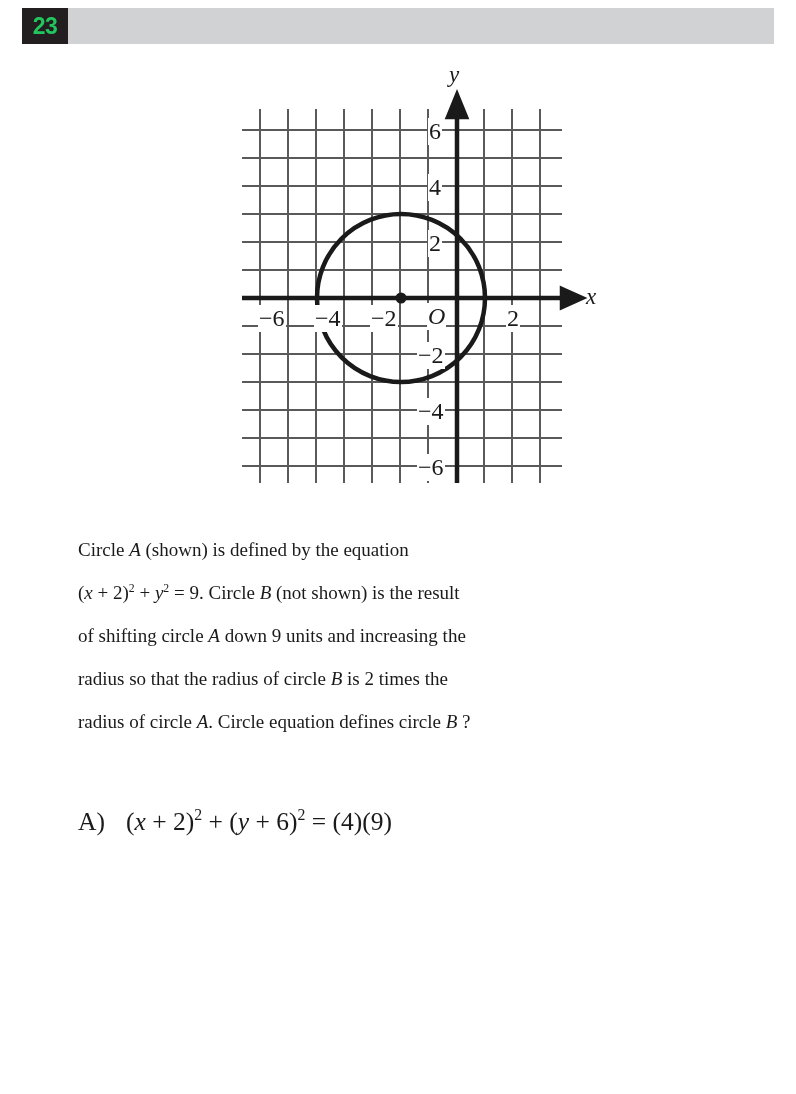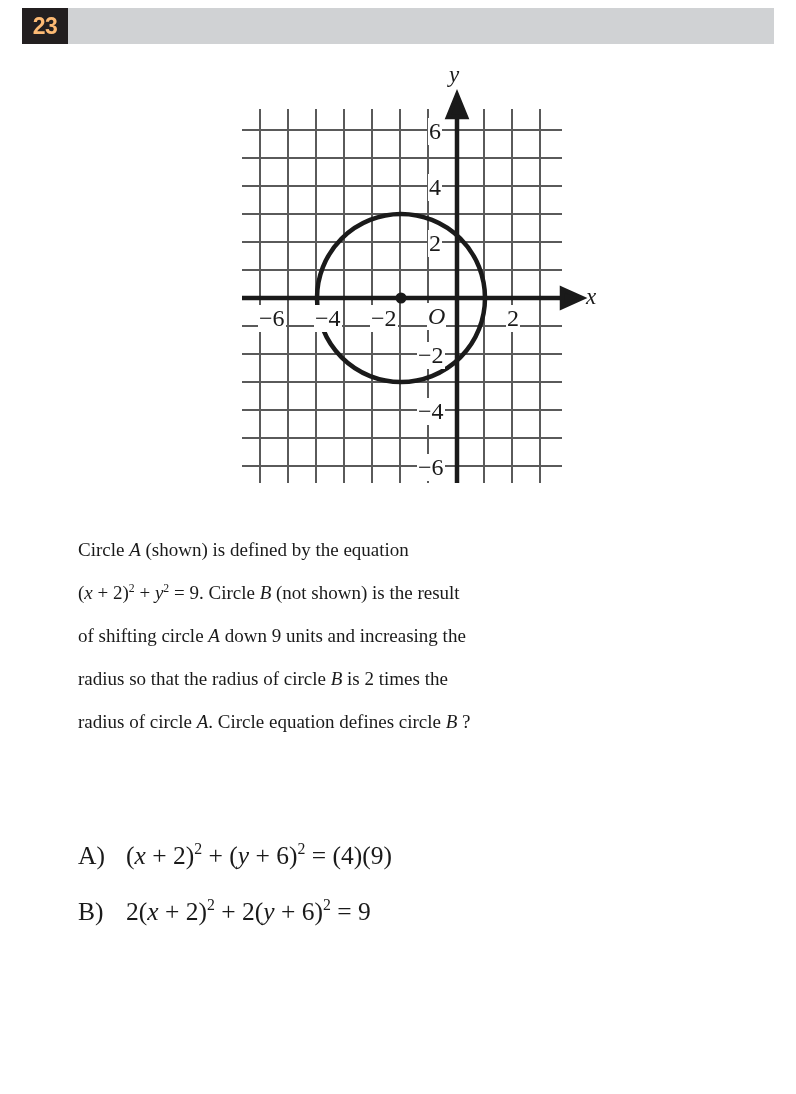--- a/index.html
+++ b/index.html
@@ -25,21 +25,21 @@
     height: 36px;
     background: #d0d2d4;
   }
   #question-number-box {
     position: absolute;
     left: 0px;
     top: 0px;
     width: 46px;
     height: 36px;
     background: #231f20;
-    color: #fdba74;
+    color: #22c55e;
     font-family: "Liberation Sans", sans-serif;
     font-weight: bold;
     font-size: 23px;
     line-height: 36px;
     text-align: center;
     letter-spacing: -0.5px;
   }
 
   
   #figure {
@@ -89,21 +89,21 @@
   sup {
     font-size: 0.62em;
     vertical-align: 0.62em;
     line-height: 0;
   }
 
   
   #choices {
     position: absolute;
     left: 78px;
-    top: 836px;
+    top: 802px;
     width: 680px;
   }
   .choice {
     position: relative;
     height: 56px;
     font-size: 25.5px;
     line-height: 40px;
     color: #1a1a1a;
     white-space: nowrap;
   }
@@ -185,19 +185,16 @@
   <span>radius so that the radius of circle </span><i>B</i><span> is 2 times the</span><br>
   <span>radius of circle </span><i>A</i><span>. Circle equation defines circle </span><i>B</i><span> ?</span>
 </div>
 
 <div id="choices">
 
   <div class="choice">
     <span class="choice-letter">A)</span><span class="choice-body"><span>(</span><i>x</i><span> + 2)</span><sup>2</sup><span> + (</span><i>y</i><span> + 6)</span><sup>2</sup><span> = (4)(9)</span></span>
   </div>
 
-  <div class="choice">
-    <span class="choice-letter">B)</span><span class="choice-body"><span>2(</span><i>x</i><span> + 2)</span><sup>2</sup><span> + 2(</span><i>y</i><span> + 6)</span><sup>2</sup><span> = 9</span></span>
-  </div>
 
 
 
 </div>
 
 </body></html>

